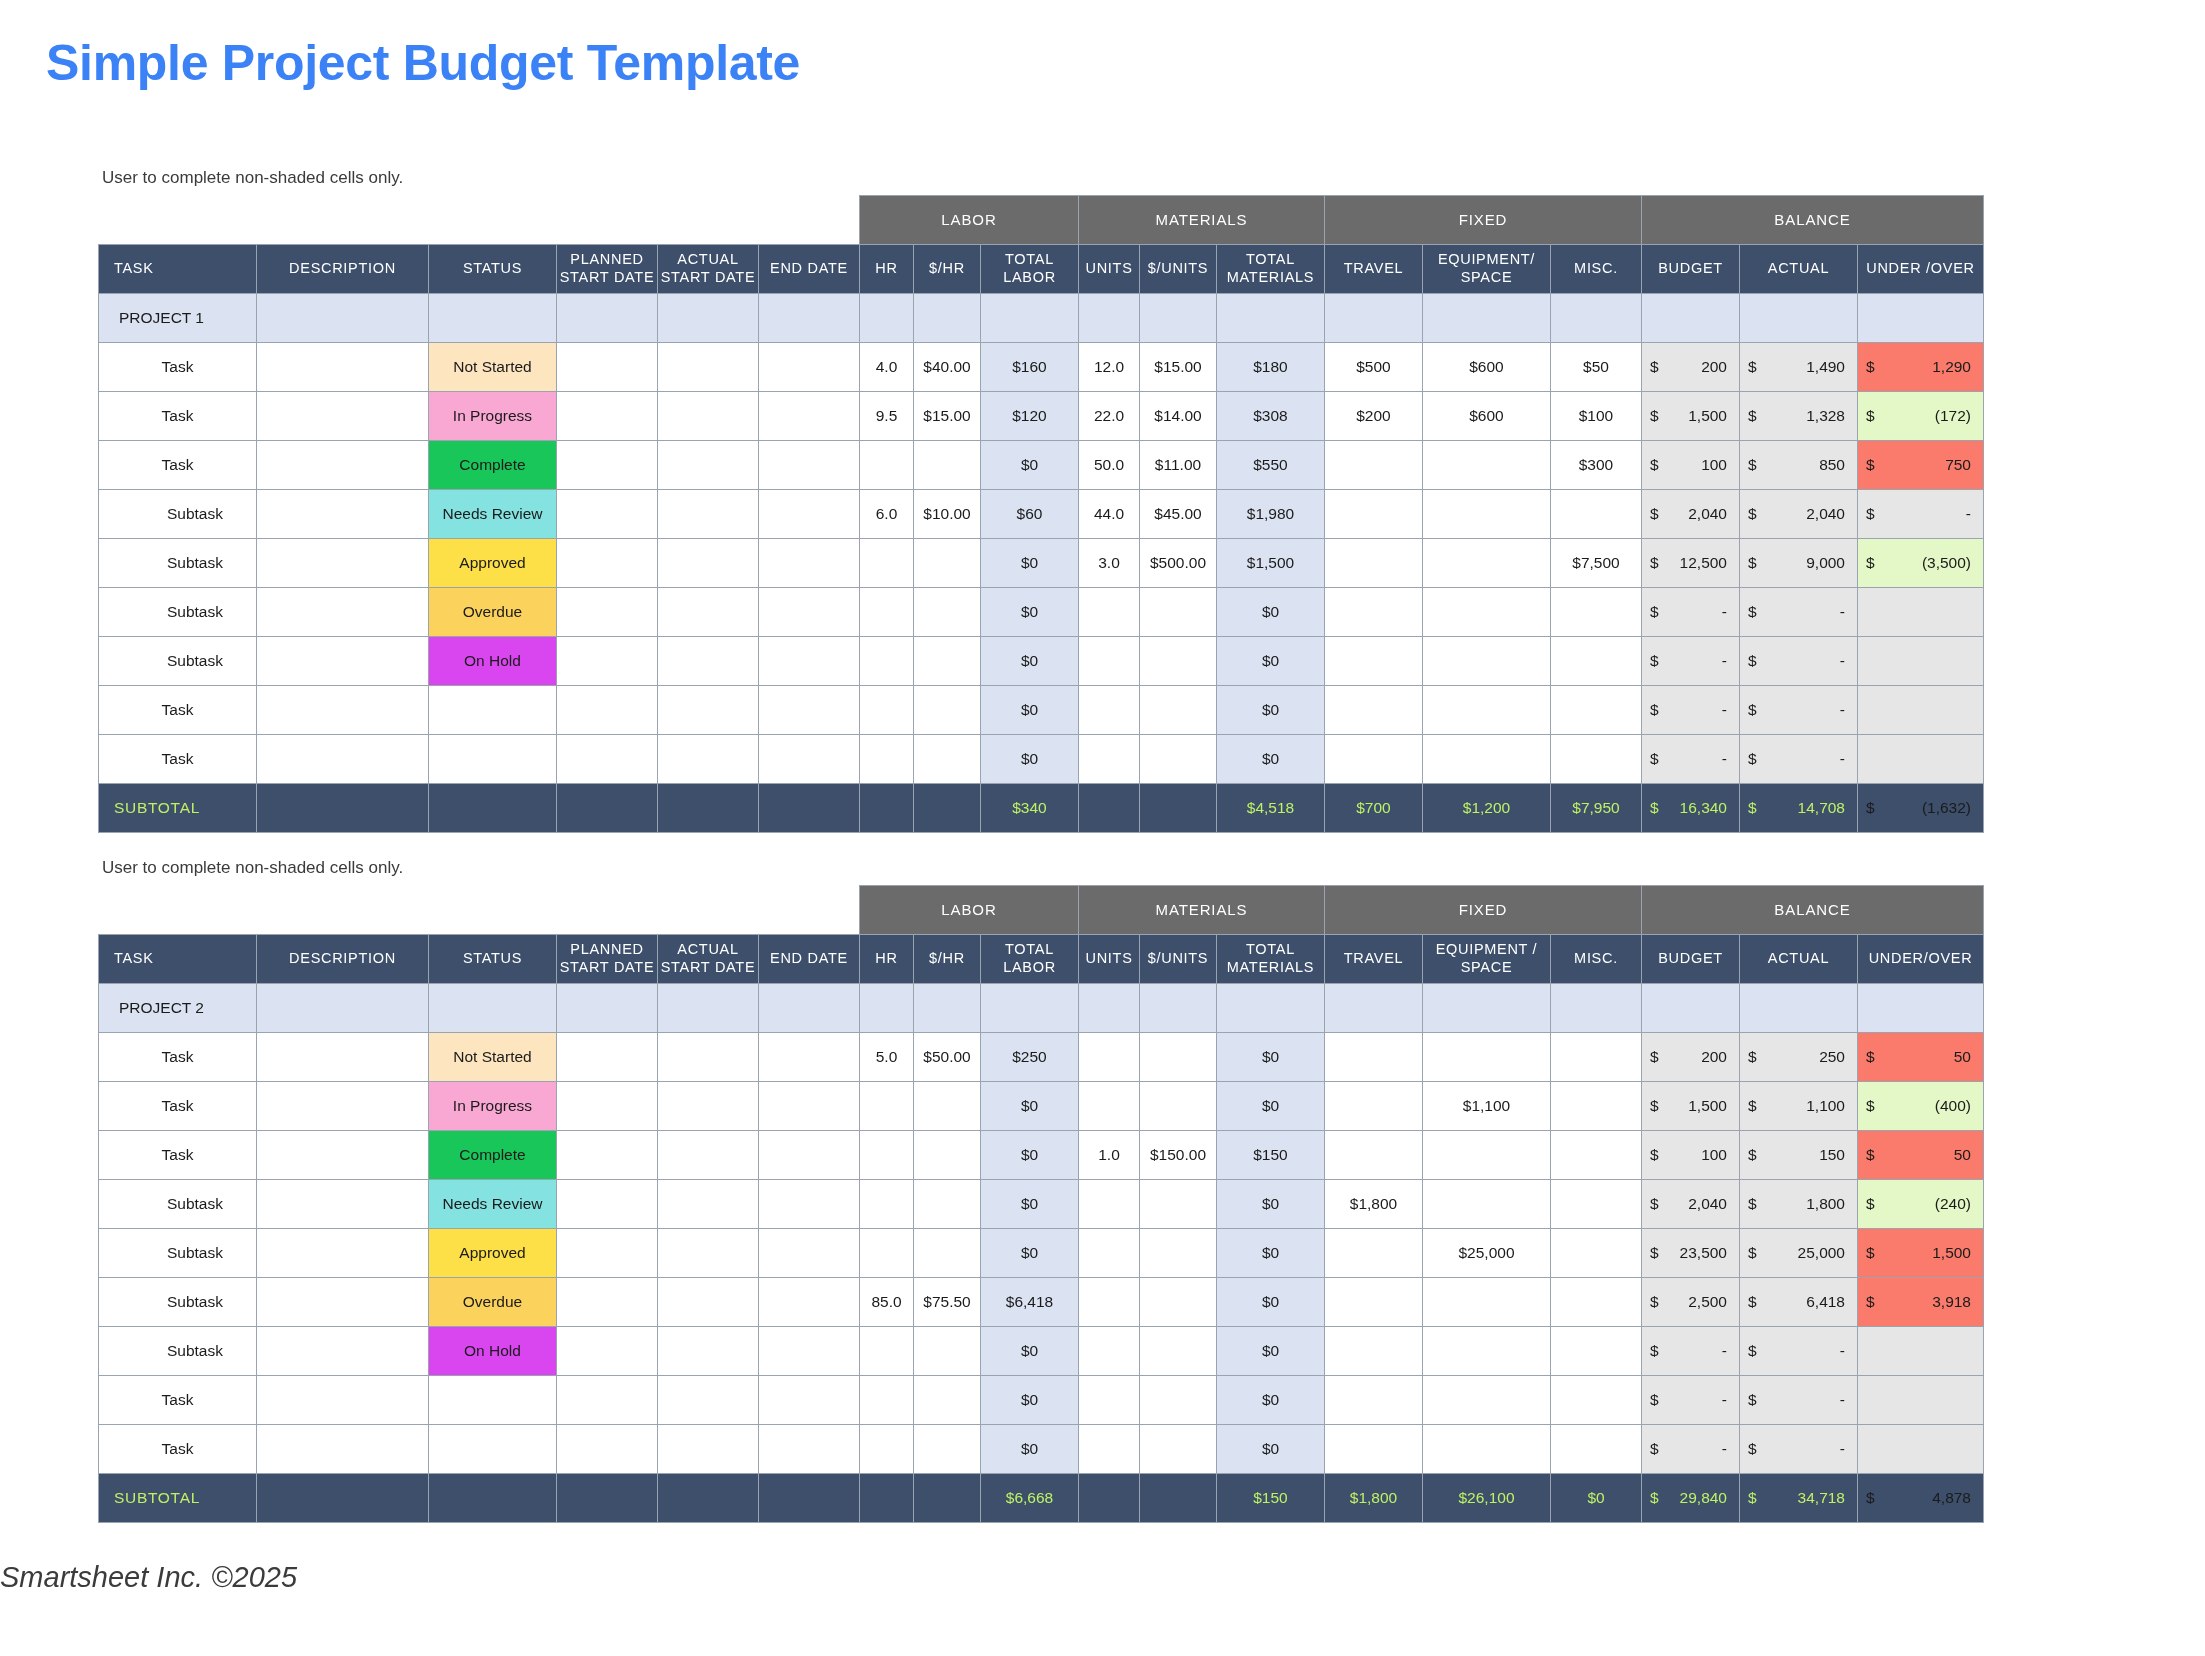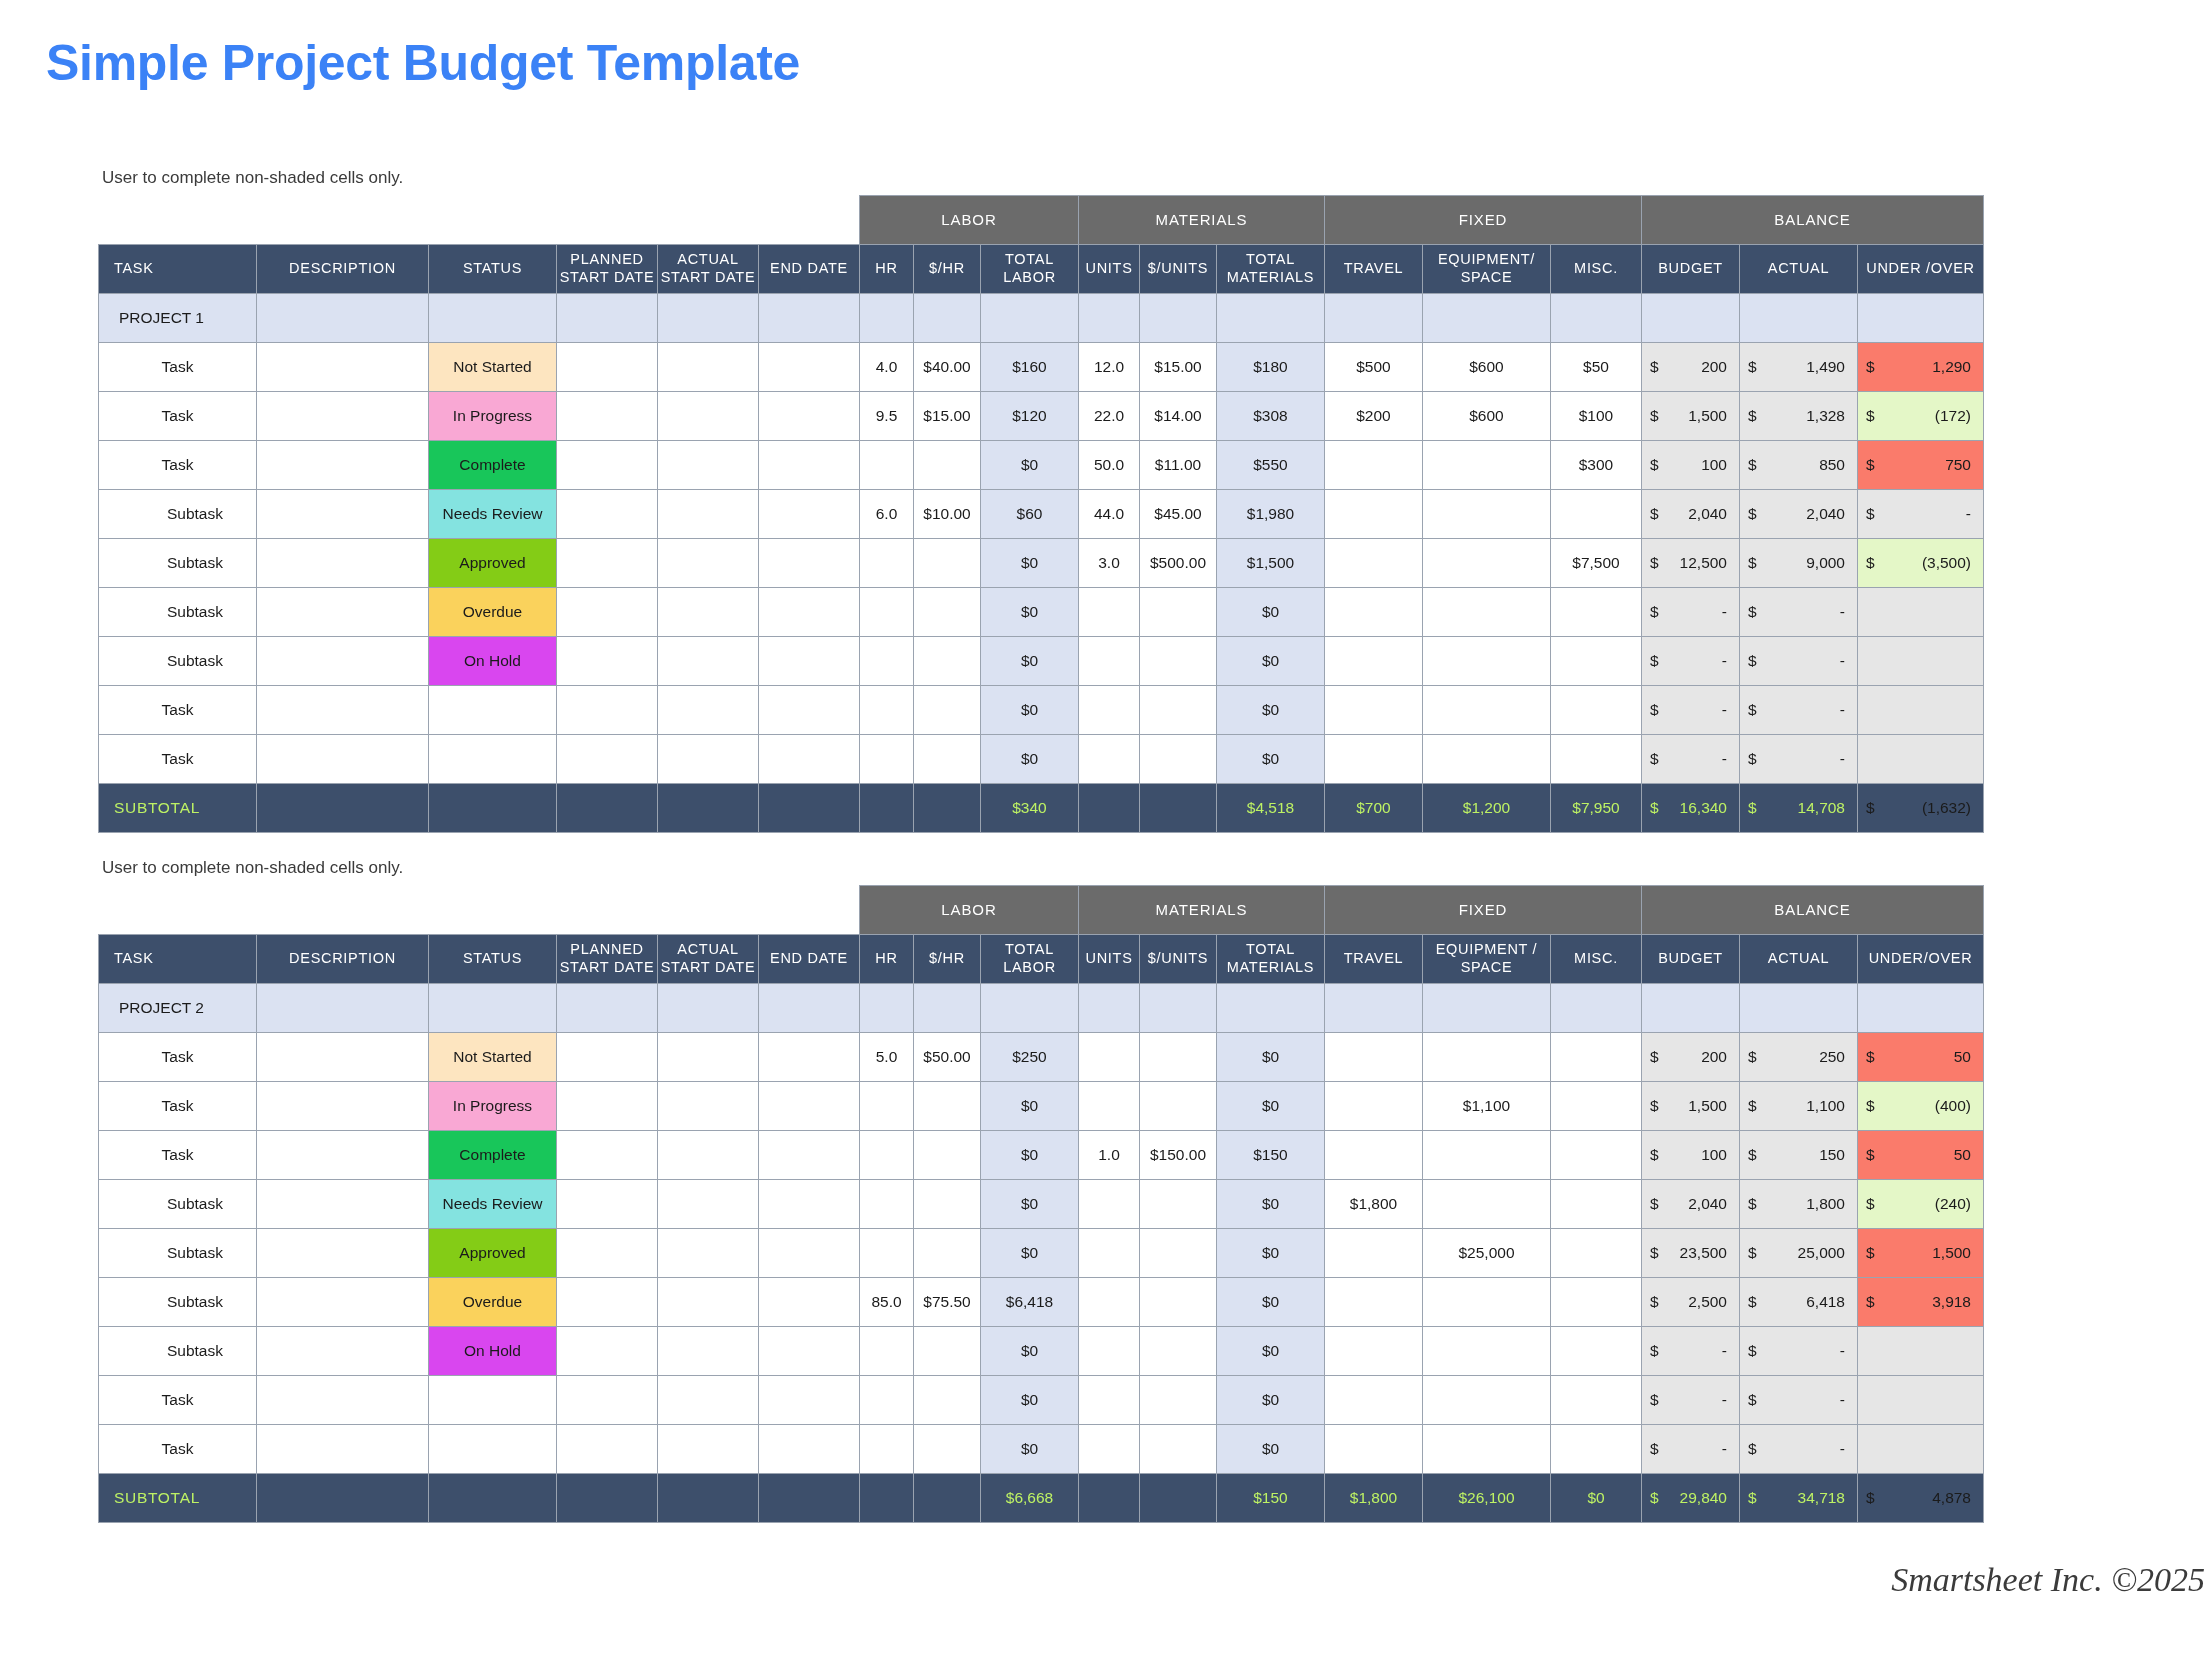--- a/index.html
+++ b/index.html
@@ -76,21 +76,21 @@
   .money .val { display:block; text-align:right; padding-right:12px; }
 
   .status {
     font-size:15.5px;
     line-height:1.18;
   }
   .st-notstarted { background:#fde5c0; }
   .st-inprogress { background:#f9a8d4; }
   .st-complete   { background:#18c65a; }
   .st-needs      { background:#84e3e0; }
-  .st-approved   { background:#84cc16; }
+  .st-approved   { background:#fde047; }
   .st-overdue    { background:#fad25c; }
   .st-onhold     { background:#d946ef; }
 
   .sub-row td {
     background:#3d4f6b; color:#bef264; font-weight:bold; height:43px;
     border:0.7px solid #3d4f6b;
   }
   .sub-row td.lbl { text-align:left; padding-left:15px; letter-spacing:0.7px; }
   .sub-row td.money-dark { position:relative; background:#3d4f6b; }
   .sub-row td.money-dark .sgn { position:absolute; left:8px; top:50%; transform:translateY(-50%); }
@@ -104,22 +104,22 @@
     position:relative;
   }
   .uo .sgn { position:absolute; left:8px; top:50%; transform:translateY(-50%); }
   .uo .val { display:block; text-align:right; padding-right:12px; }
 
   
   .dashsep { border-right:1.3px dashed #9aa3b0 !important; }
 
   .footer {
     position:absolute; left:0; right:0; top:1561px;
-    text-align:right; font-style:italic; font-size:34px; color:#3b3b3b;
-    font-family:Liberation Serif, serif;
+    text-align:left; font-style:italic; font-size:29px; color:#3b3b3b;
+    font-family:Liberation Sans, sans-serif;
   }
 
   .tbl-wrap-1 { position:absolute; left:98px; top:168px; }
   .tbl-wrap-2 { position:absolute; left:98px; top:858px; }
 </style>
 </head>
 <body>
 
 <div class="page">
 

